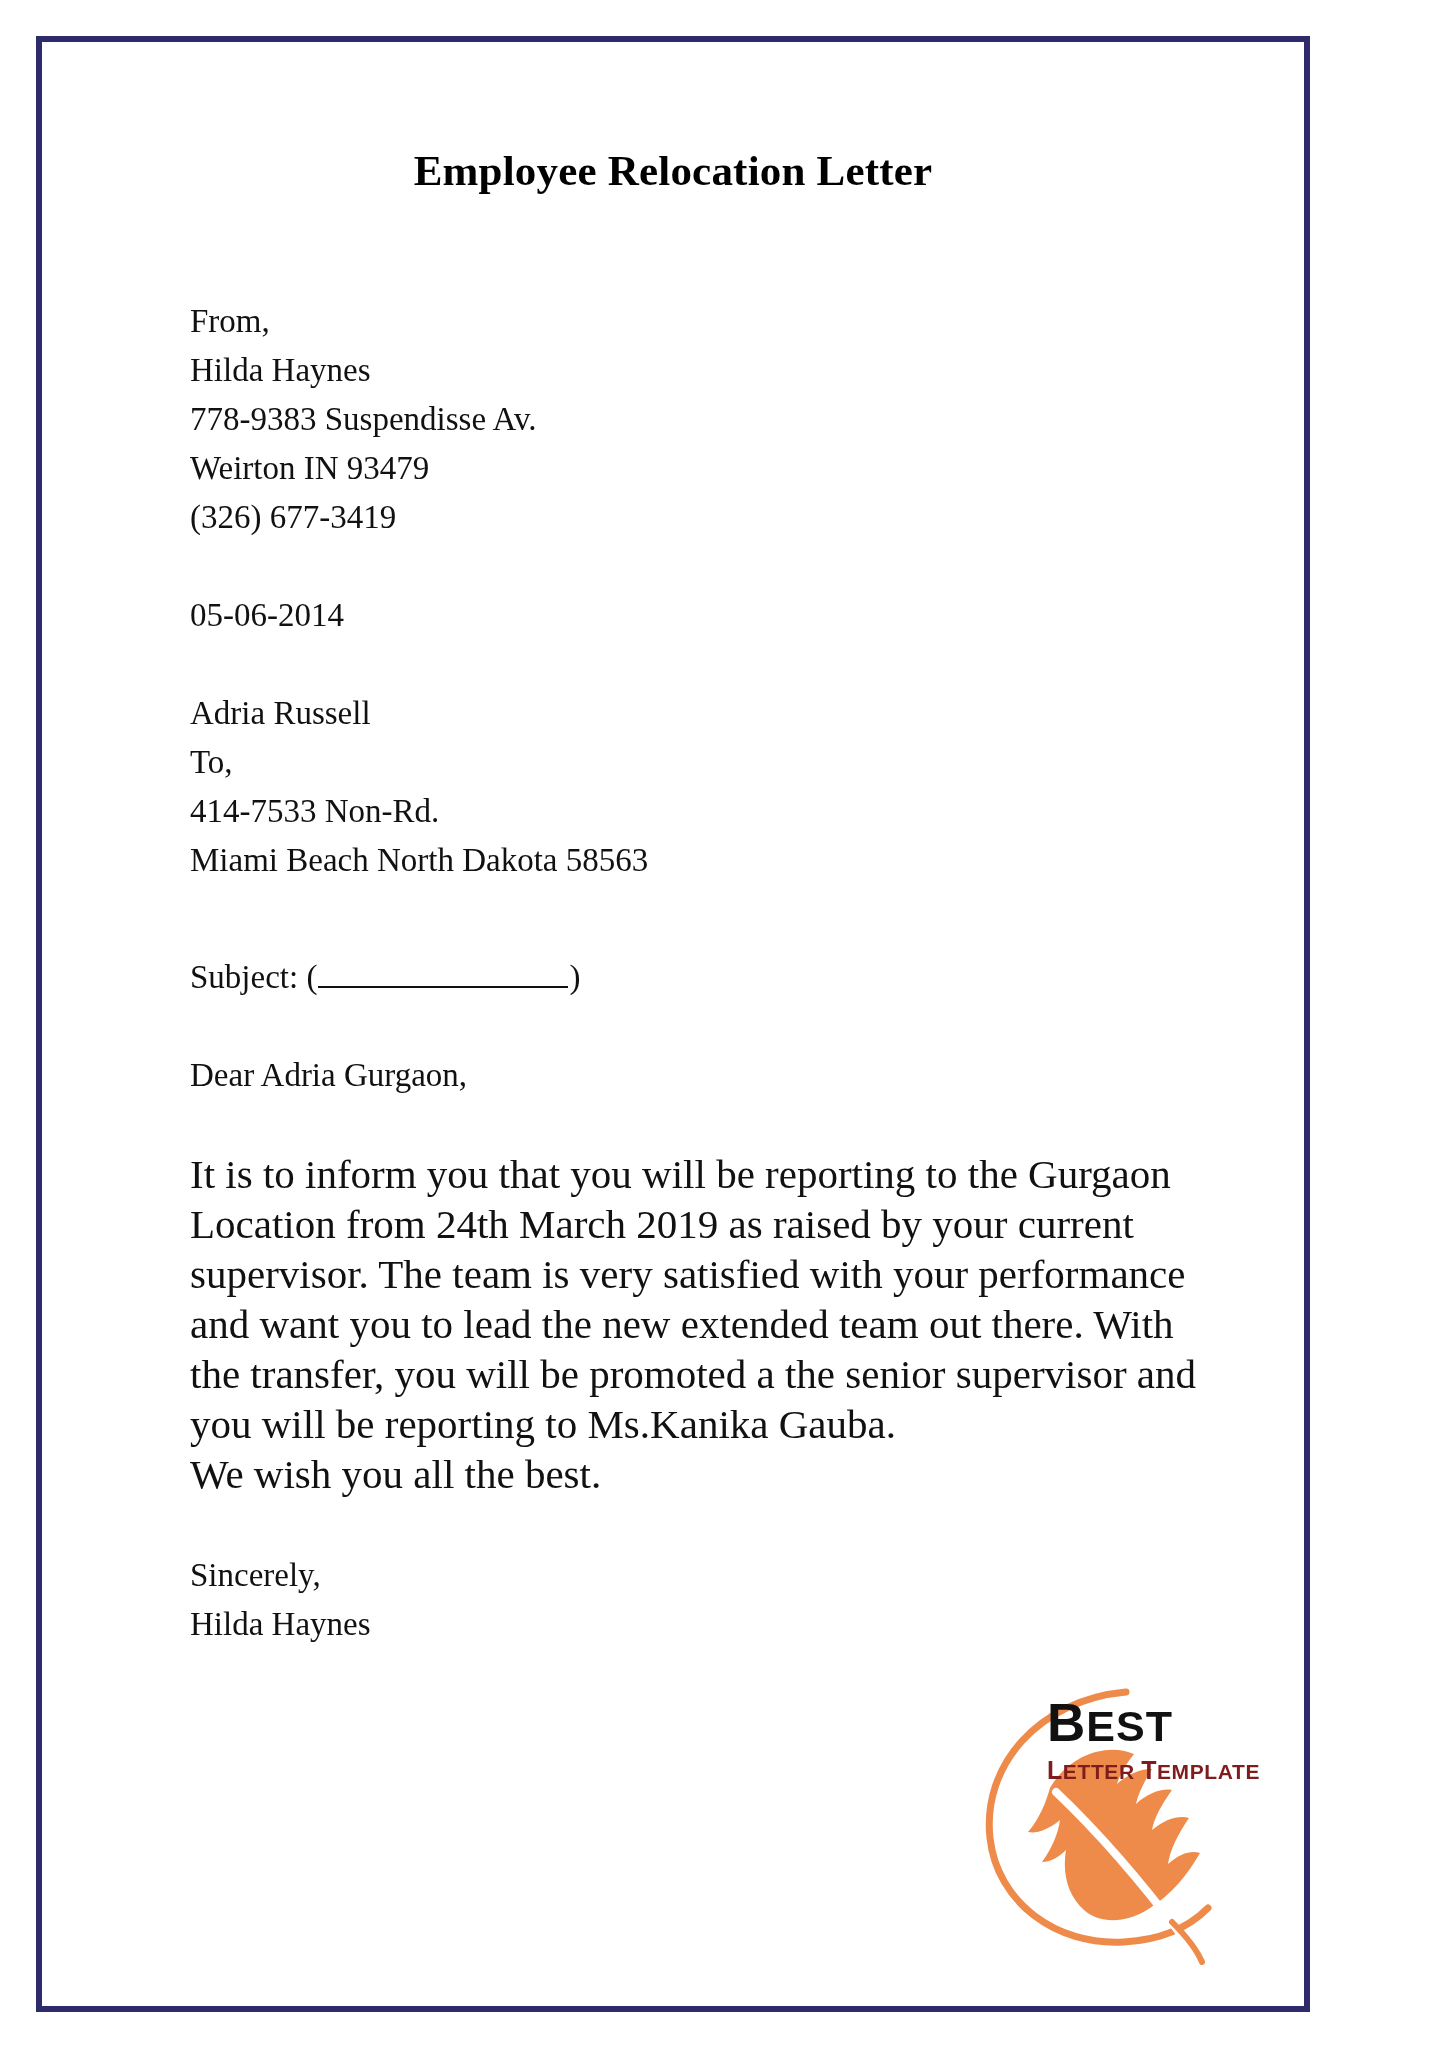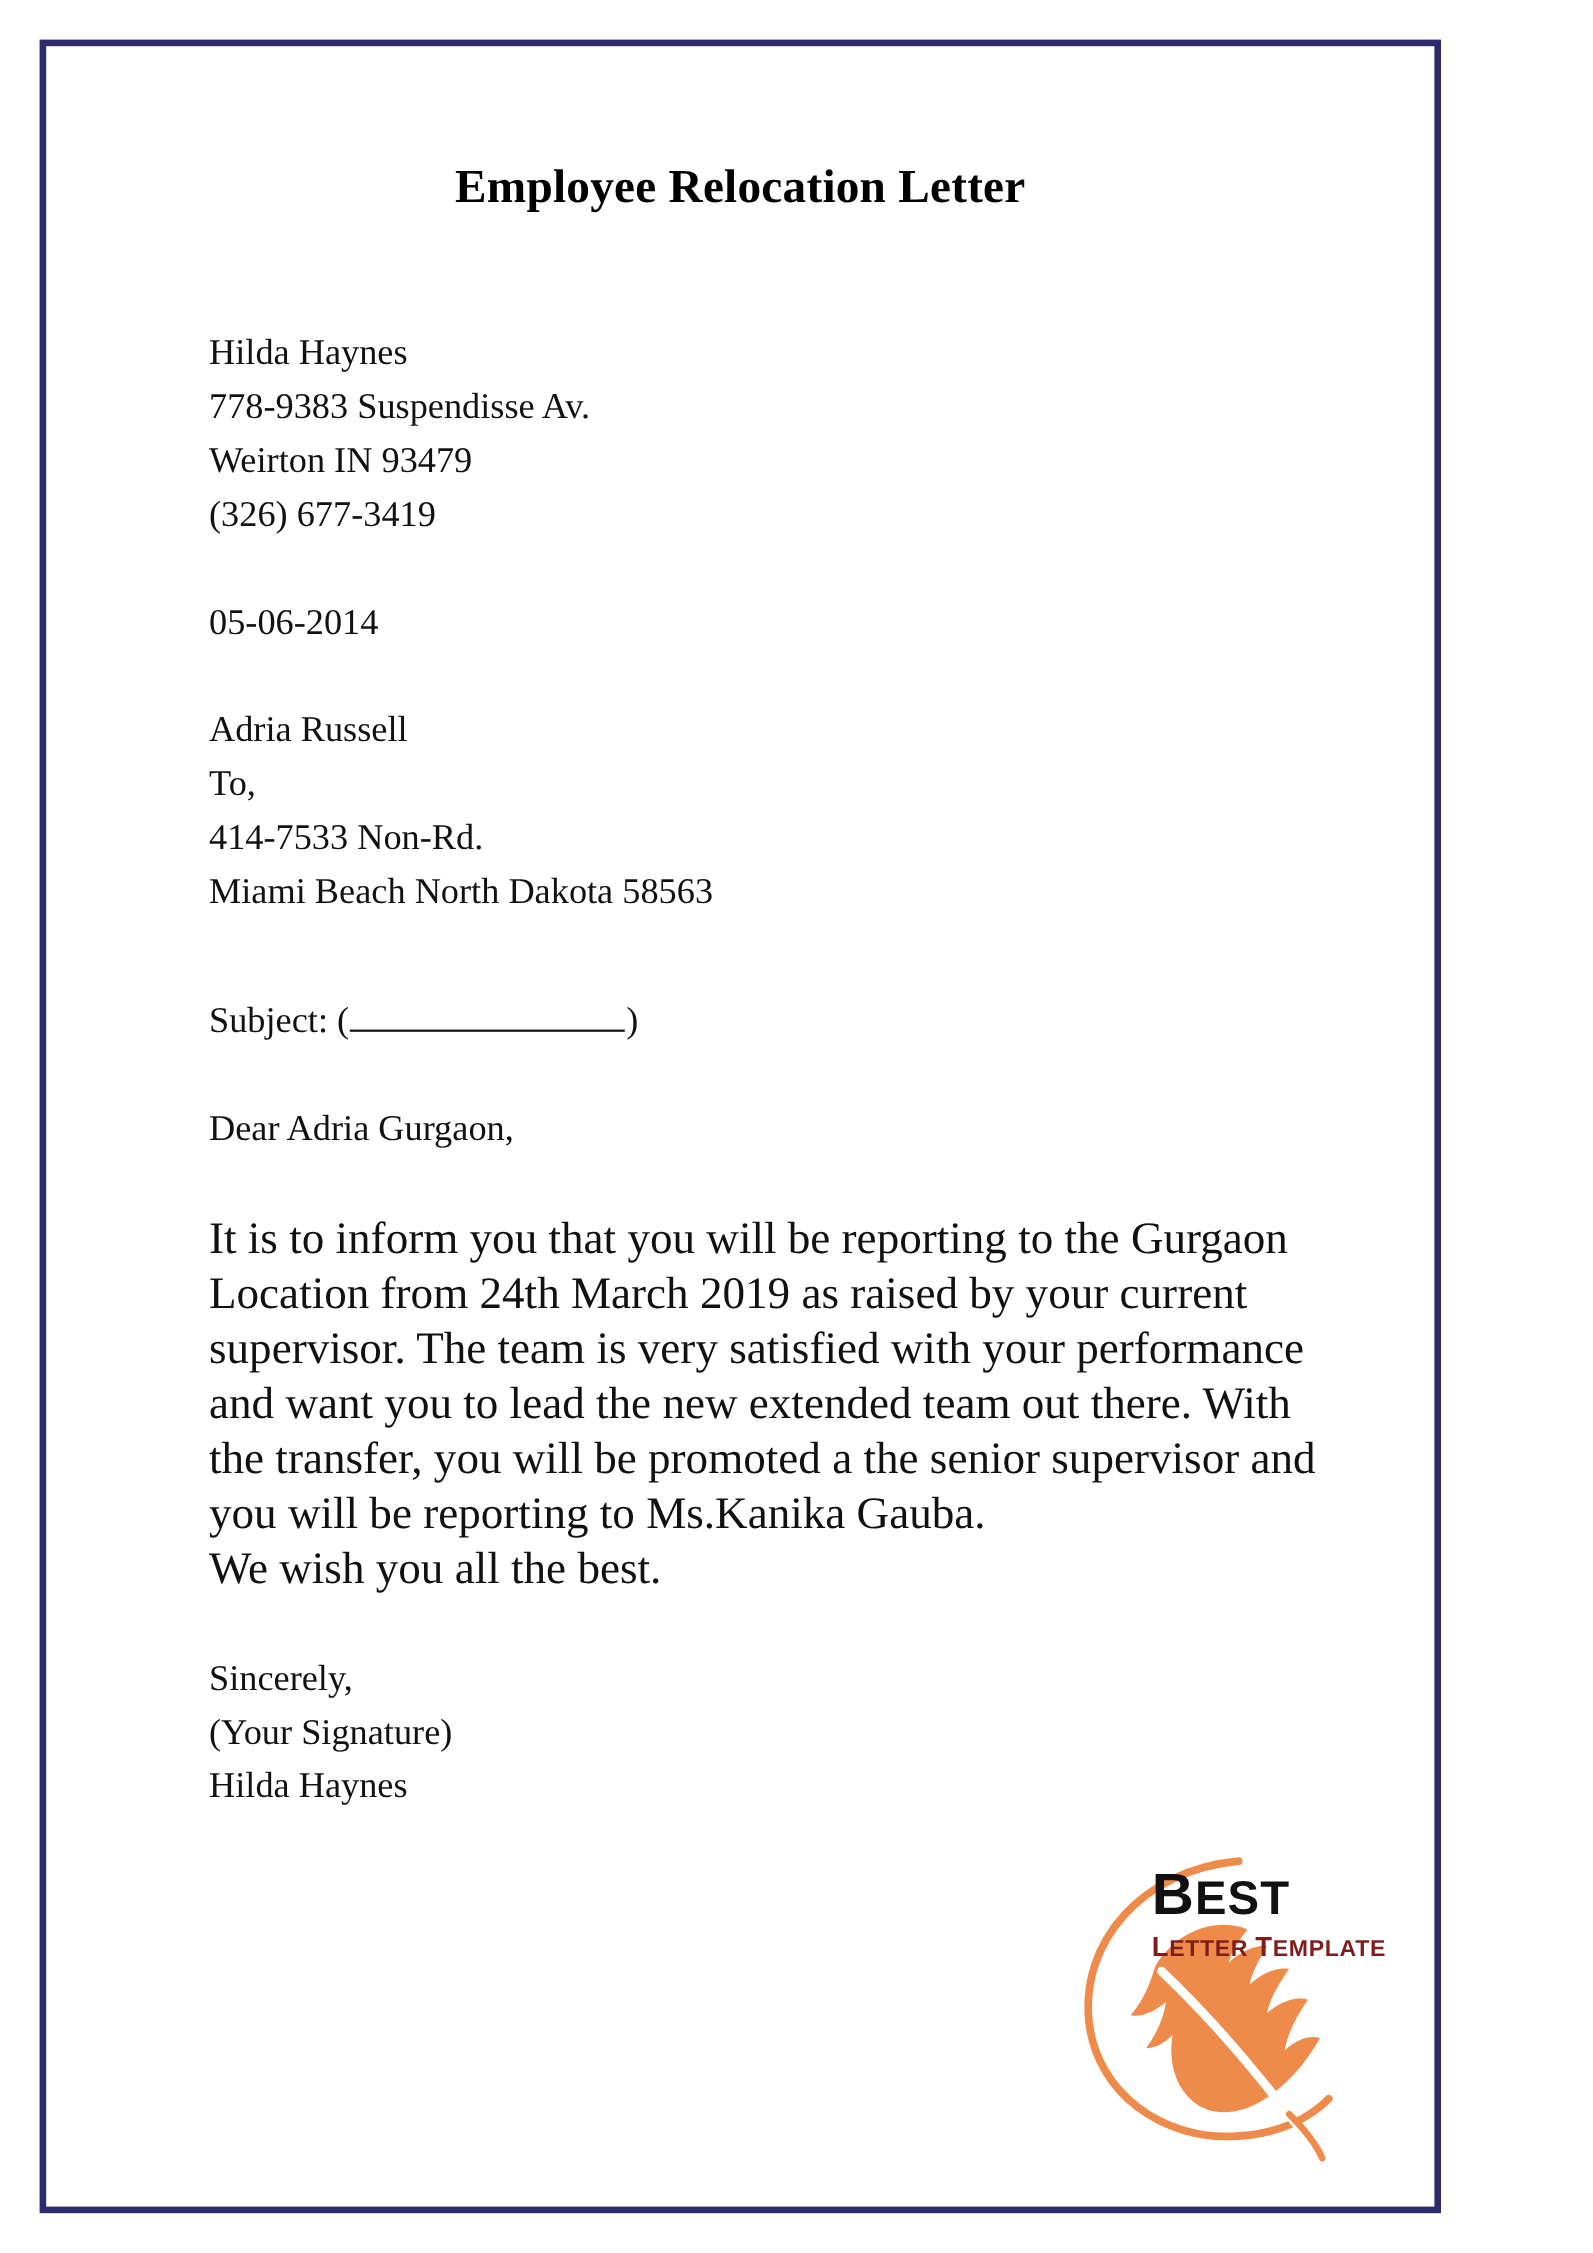--- a/index.html
+++ b/index.html
@@ -120,20 +120,21 @@
 
   <div class="page-border"></div>
 
   <div class="content">
 
     <h1 class="doc-title">Employee Relocation Letter</h1>
 
     <div class="body-area">
 
       <div class="block">
+        <div class="line">From,</div>
         <div class="line">Hilda Haynes</div>
         <div class="line">778-9383 Suspendisse Av.</div>
         <div class="line">Weirton IN 93479</div>
         <div class="line">(326) 677-3419</div>
       </div>
 
       <div class="gap-sm"></div>
 
       <div class="line">05-06-2014</div>
 
@@ -160,21 +161,20 @@
 
       <div class="gap-sm"></div>
 
       <div class="paragraph">It is to inform you that you will be reporting to the Gurgaon Location from 24th March 2019 as raised by your current supervisor. The team is very satisfied with your performance and want you to lead the new extended team out there. With the transfer, you will be promoted a the senior supervisor and you will be reporting to Ms.Kanika Gauba.</div>
       <div class="paragraph">We wish you all the best.</div>
 
       <div class="gap-md"></div>
 
       <div class="block">
         <div class="line">Sincerely,</div>
-        <div class="line">(Your Signature)</div>
         <div class="line">Hilda Haynes</div>
       </div>
 
     </div>
 
     <div class="logo">
       <svg viewBox="0 0 290 300" xmlns="http://www.w3.org/2000/svg">
         <path d="M150 22 C 62 30, 6 96, 14 168 C 21 232, 80 276, 148 272 C 186 270, 214 256, 232 238" fill="none" stroke="#ef8b4a" stroke-width="7" stroke-linecap="round"></path>
         <path d="M74 118 C 92 86, 130 72, 158 84 C 150 94, 144 104, 141 114 C 152 104, 166 98, 176 99
                  C 168 112, 162 124, 160 134 C 172 123, 186 118, 196 120 C 186 134, 178 148, 176 160

